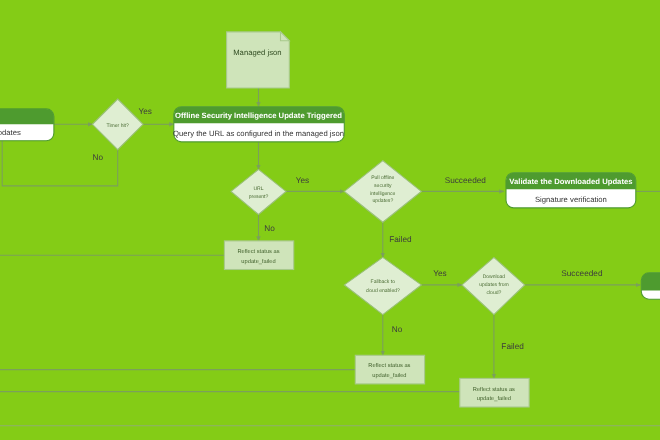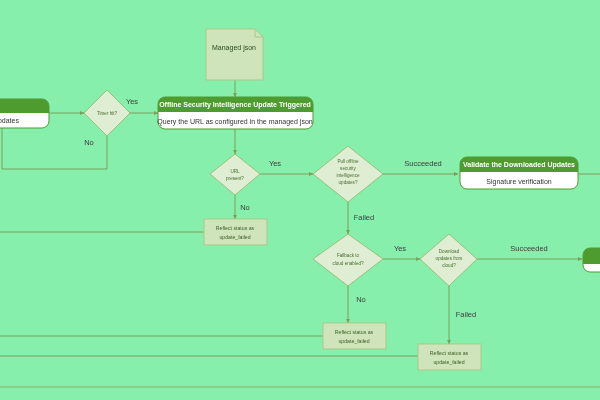--- a/index.html
+++ b/index.html
@@ -1,18 +1,18 @@
 <!DOCTYPE html>
 <html><head>
 <meta charset="utf-8">
 <style>
   html,body{margin:0;padding:0;background:#ffffff;}
   body{width:600px;height:400px;overflow:hidden;
        font-family:"Liberation Sans","DejaVu Sans",sans-serif;}
-  #canvas{position:relative;width:600px;height:400px;background:#86efac;}
+  #canvas{position:relative;width:600px;height:400px;background:#84cc16;}
   svg#flow{position:absolute;left:0;top:0;width:600px;height:400px;display:block;}
   .edge{fill:none;stroke:#7ba05b;stroke-width:1;}
   .edge-lbl{font-size:7.5px;fill:#3d3d3d;font-family:"Liberation Sans",sans-serif;}
   .diamond{fill:#dfeed2;stroke:#9ac07a;stroke-width:1;}
   .dia-txt{font-size:4.6px;fill:#4a6b33;text-anchor:middle;font-family:"Liberation Sans",sans-serif;}
   .rectnode{fill:#cfe4ba;stroke:#a8c98c;stroke-width:1;}
   .rect-txt{font-size:5.2px;fill:#3f5e2a;text-anchor:middle;font-family:"Liberation Sans",sans-serif;}
   .doc-shape{fill:#cfe4ba;stroke:#a8c98c;stroke-width:1;}
   .doc-txt{font-size:7px;fill:#2f4a20;text-anchor:middle;font-family:"Liberation Sans",sans-serif;}
   .hdr-band{fill:#4e9b2f;}

